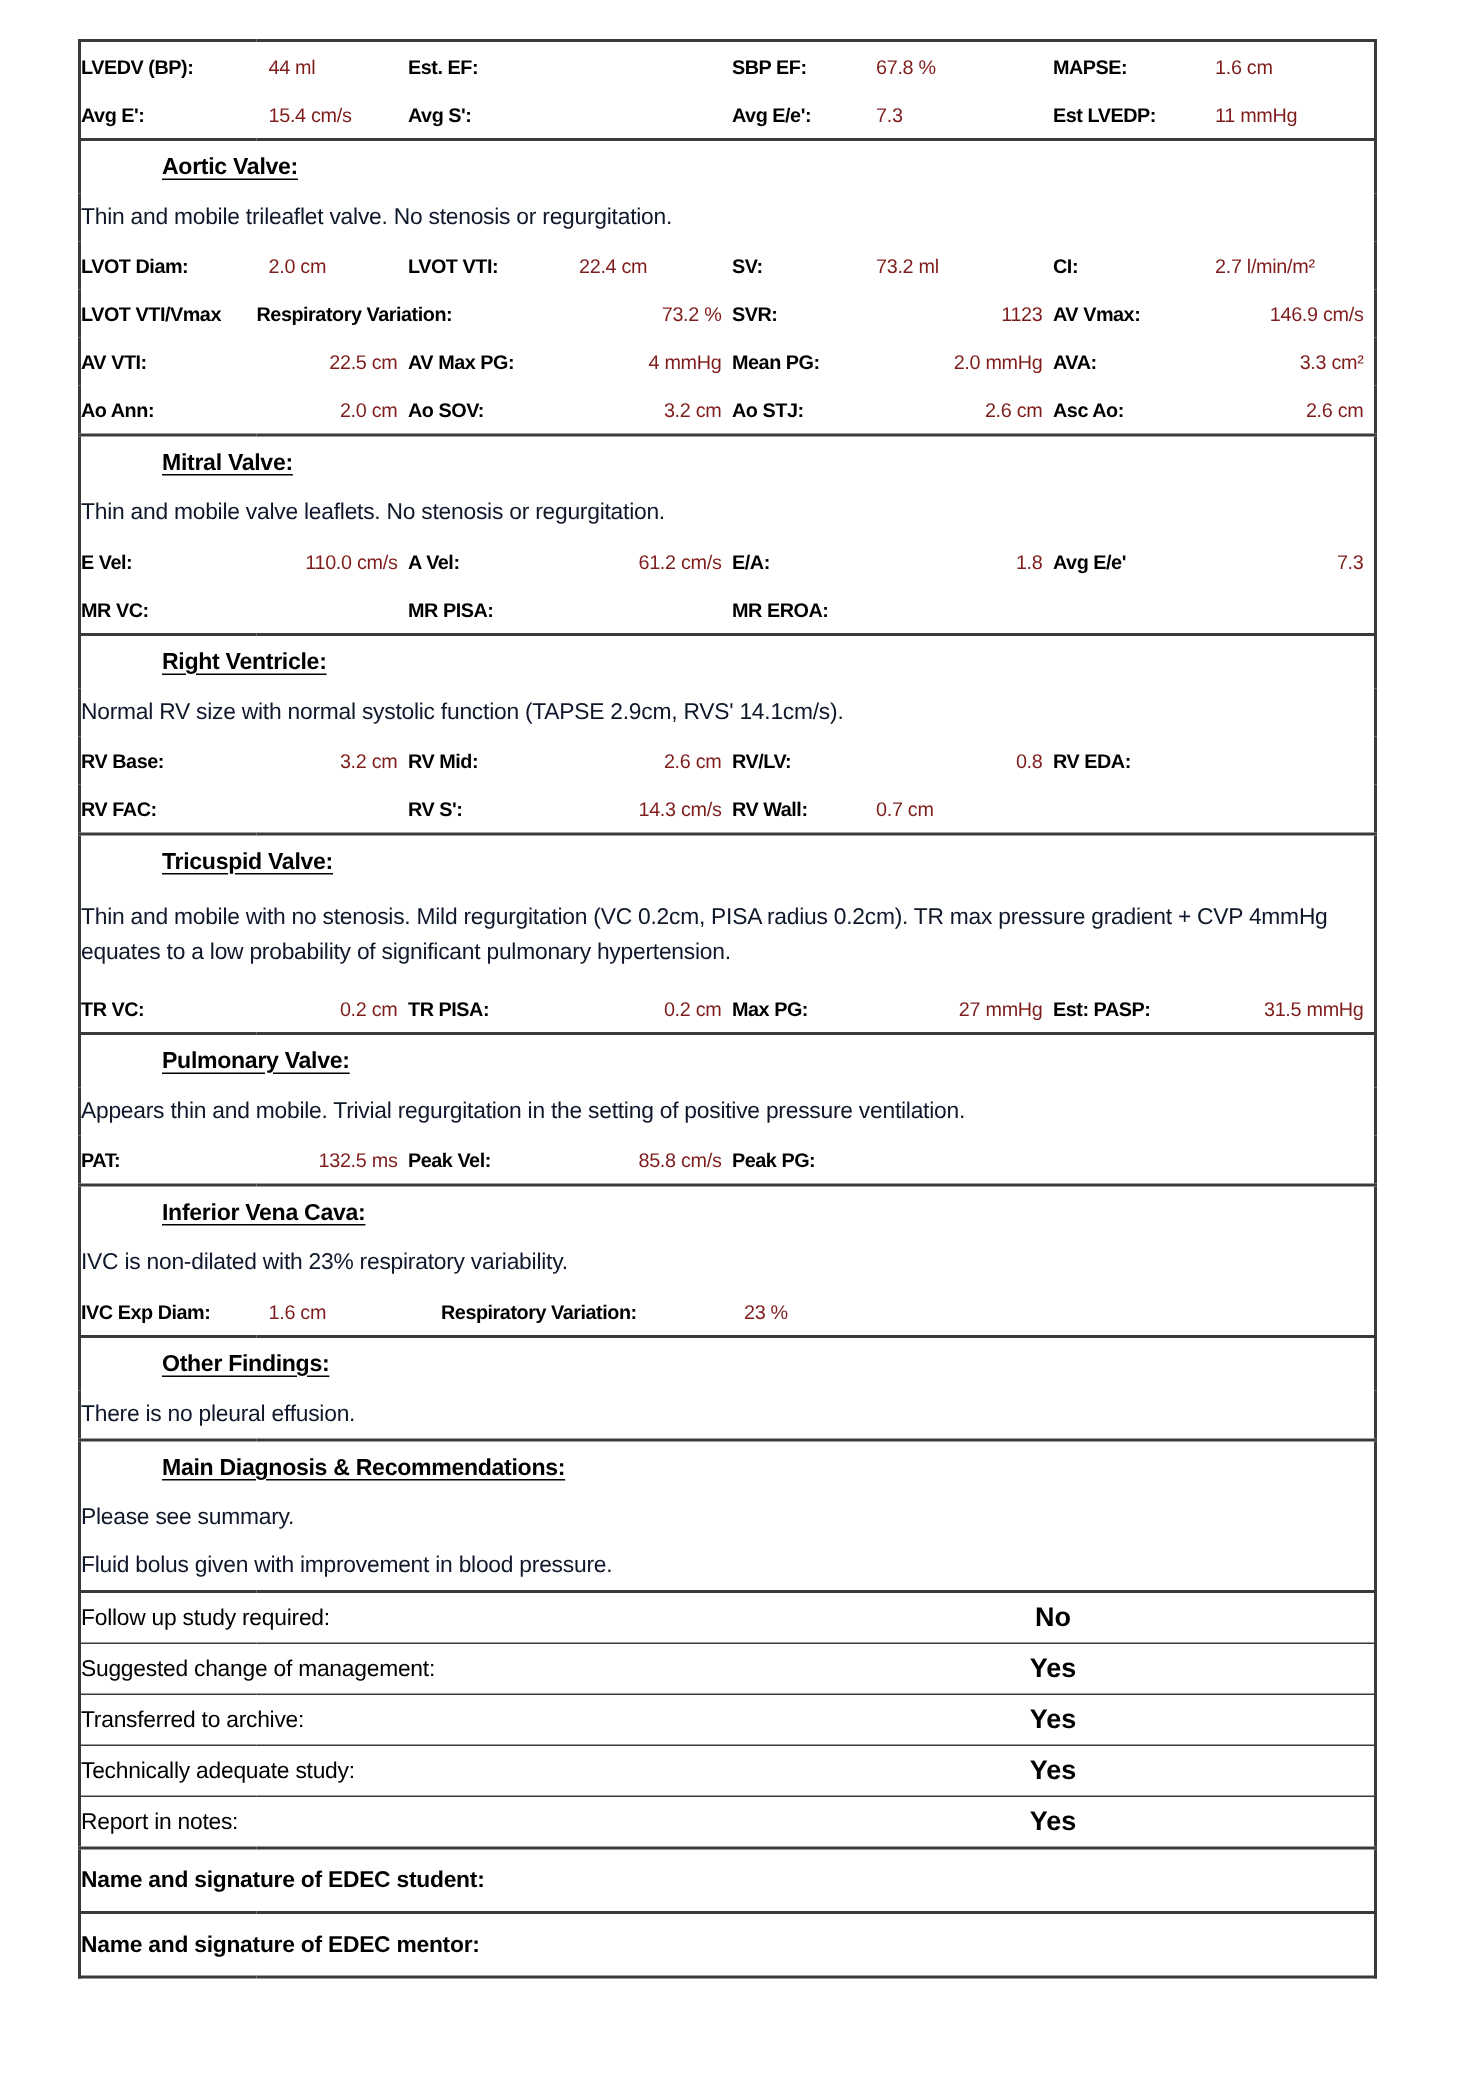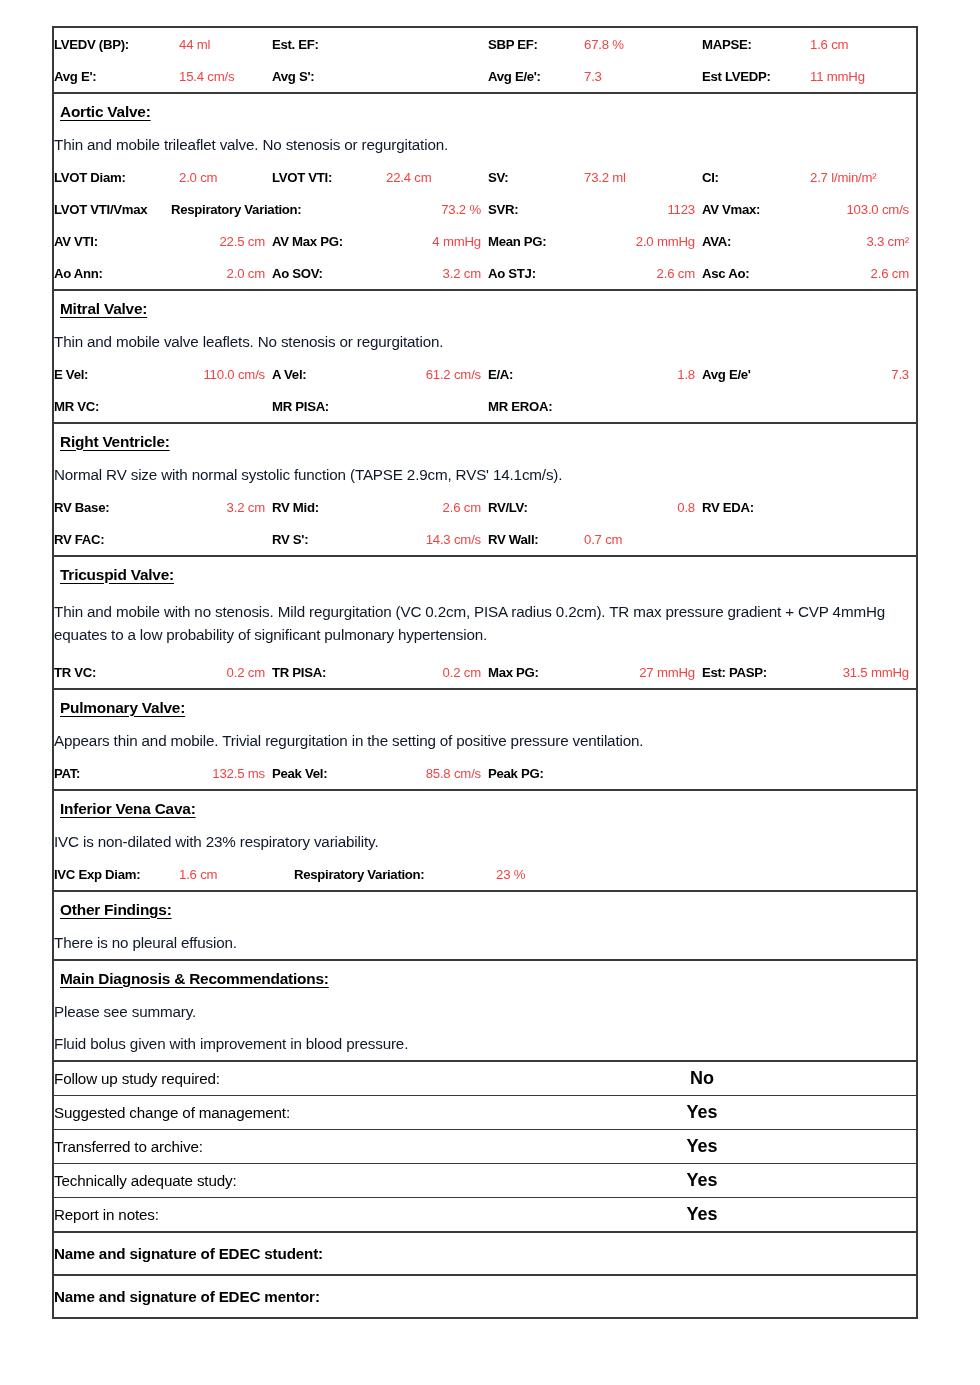--- a/index.html
+++ b/index.html
@@ -38,20 +38,21 @@
     vertical-align: middle;
     border: 0;
   }
 
   
   tr.meas-row > td { height: 32px; }
 
   tr.sec-head > td {
     height: 35px;
     border-top: 2.5px solid #3a3a3a;
+    padding-left: 48px;
   }
 
   tr.narrative > td { height: 32px; }
 
   tr.qa-row > td {
     height: 33px;
     border-top: 1.2px solid #3a3a3a;
   }
   tr.qa-row.first > td { border-top: 2.5px solid #3a3a3a; }
 
@@ -68,21 +69,21 @@
     white-space: nowrap;
     padding-left: 6px;
   }
   .lbl.nopad { padding-left: 0; }
 
   .val {
     font-size: 13.2px;
     font-weight: normal;
     letter-spacing: -0.2px;
     white-space: nowrap;
-    color: #ef4444;
+    color: #7f1d1d;
   }
   .val.l { text-align: left; padding-left: 8px; }
   .val.r { text-align: right; padding-right: 7px; }
 
   .sec-title {
     font-weight: bold;
     font-size: 15.4px;
     text-decoration: underline;
     text-underline-offset: 2.5px;
     padding-left: 6px;
@@ -173,21 +174,21 @@
     <td class="lbl">CI:</td>
     <td class="val l">2.7 l/min/m²</td>
   </tr>
   <tr class="meas-row">
     <td class="lbl">LVOT VTI/Vmax</td>
     <td class="lbl nopad" colspan="2">Respiratory Variation:</td>
     <td class="val r">73.2 %</td>
     <td class="lbl">SVR:</td>
     <td class="val r">1123</td>
     <td class="lbl">AV Vmax:</td>
-    <td class="val r">103.0 cm/s</td>
+    <td class="val r">146.9 cm/s</td>
   </tr>
   <tr class="meas-row">
     <td class="lbl">AV VTI:</td>
     <td class="val r">22.5 cm</td>
     <td class="lbl">AV Max PG:</td>
     <td class="val r">4 mmHg</td>
     <td class="lbl">Mean PG:</td>
     <td class="val r">2.0 mmHg</td>
     <td class="lbl">AVA:</td>
     <td class="val r">3.3 cm²</td>

